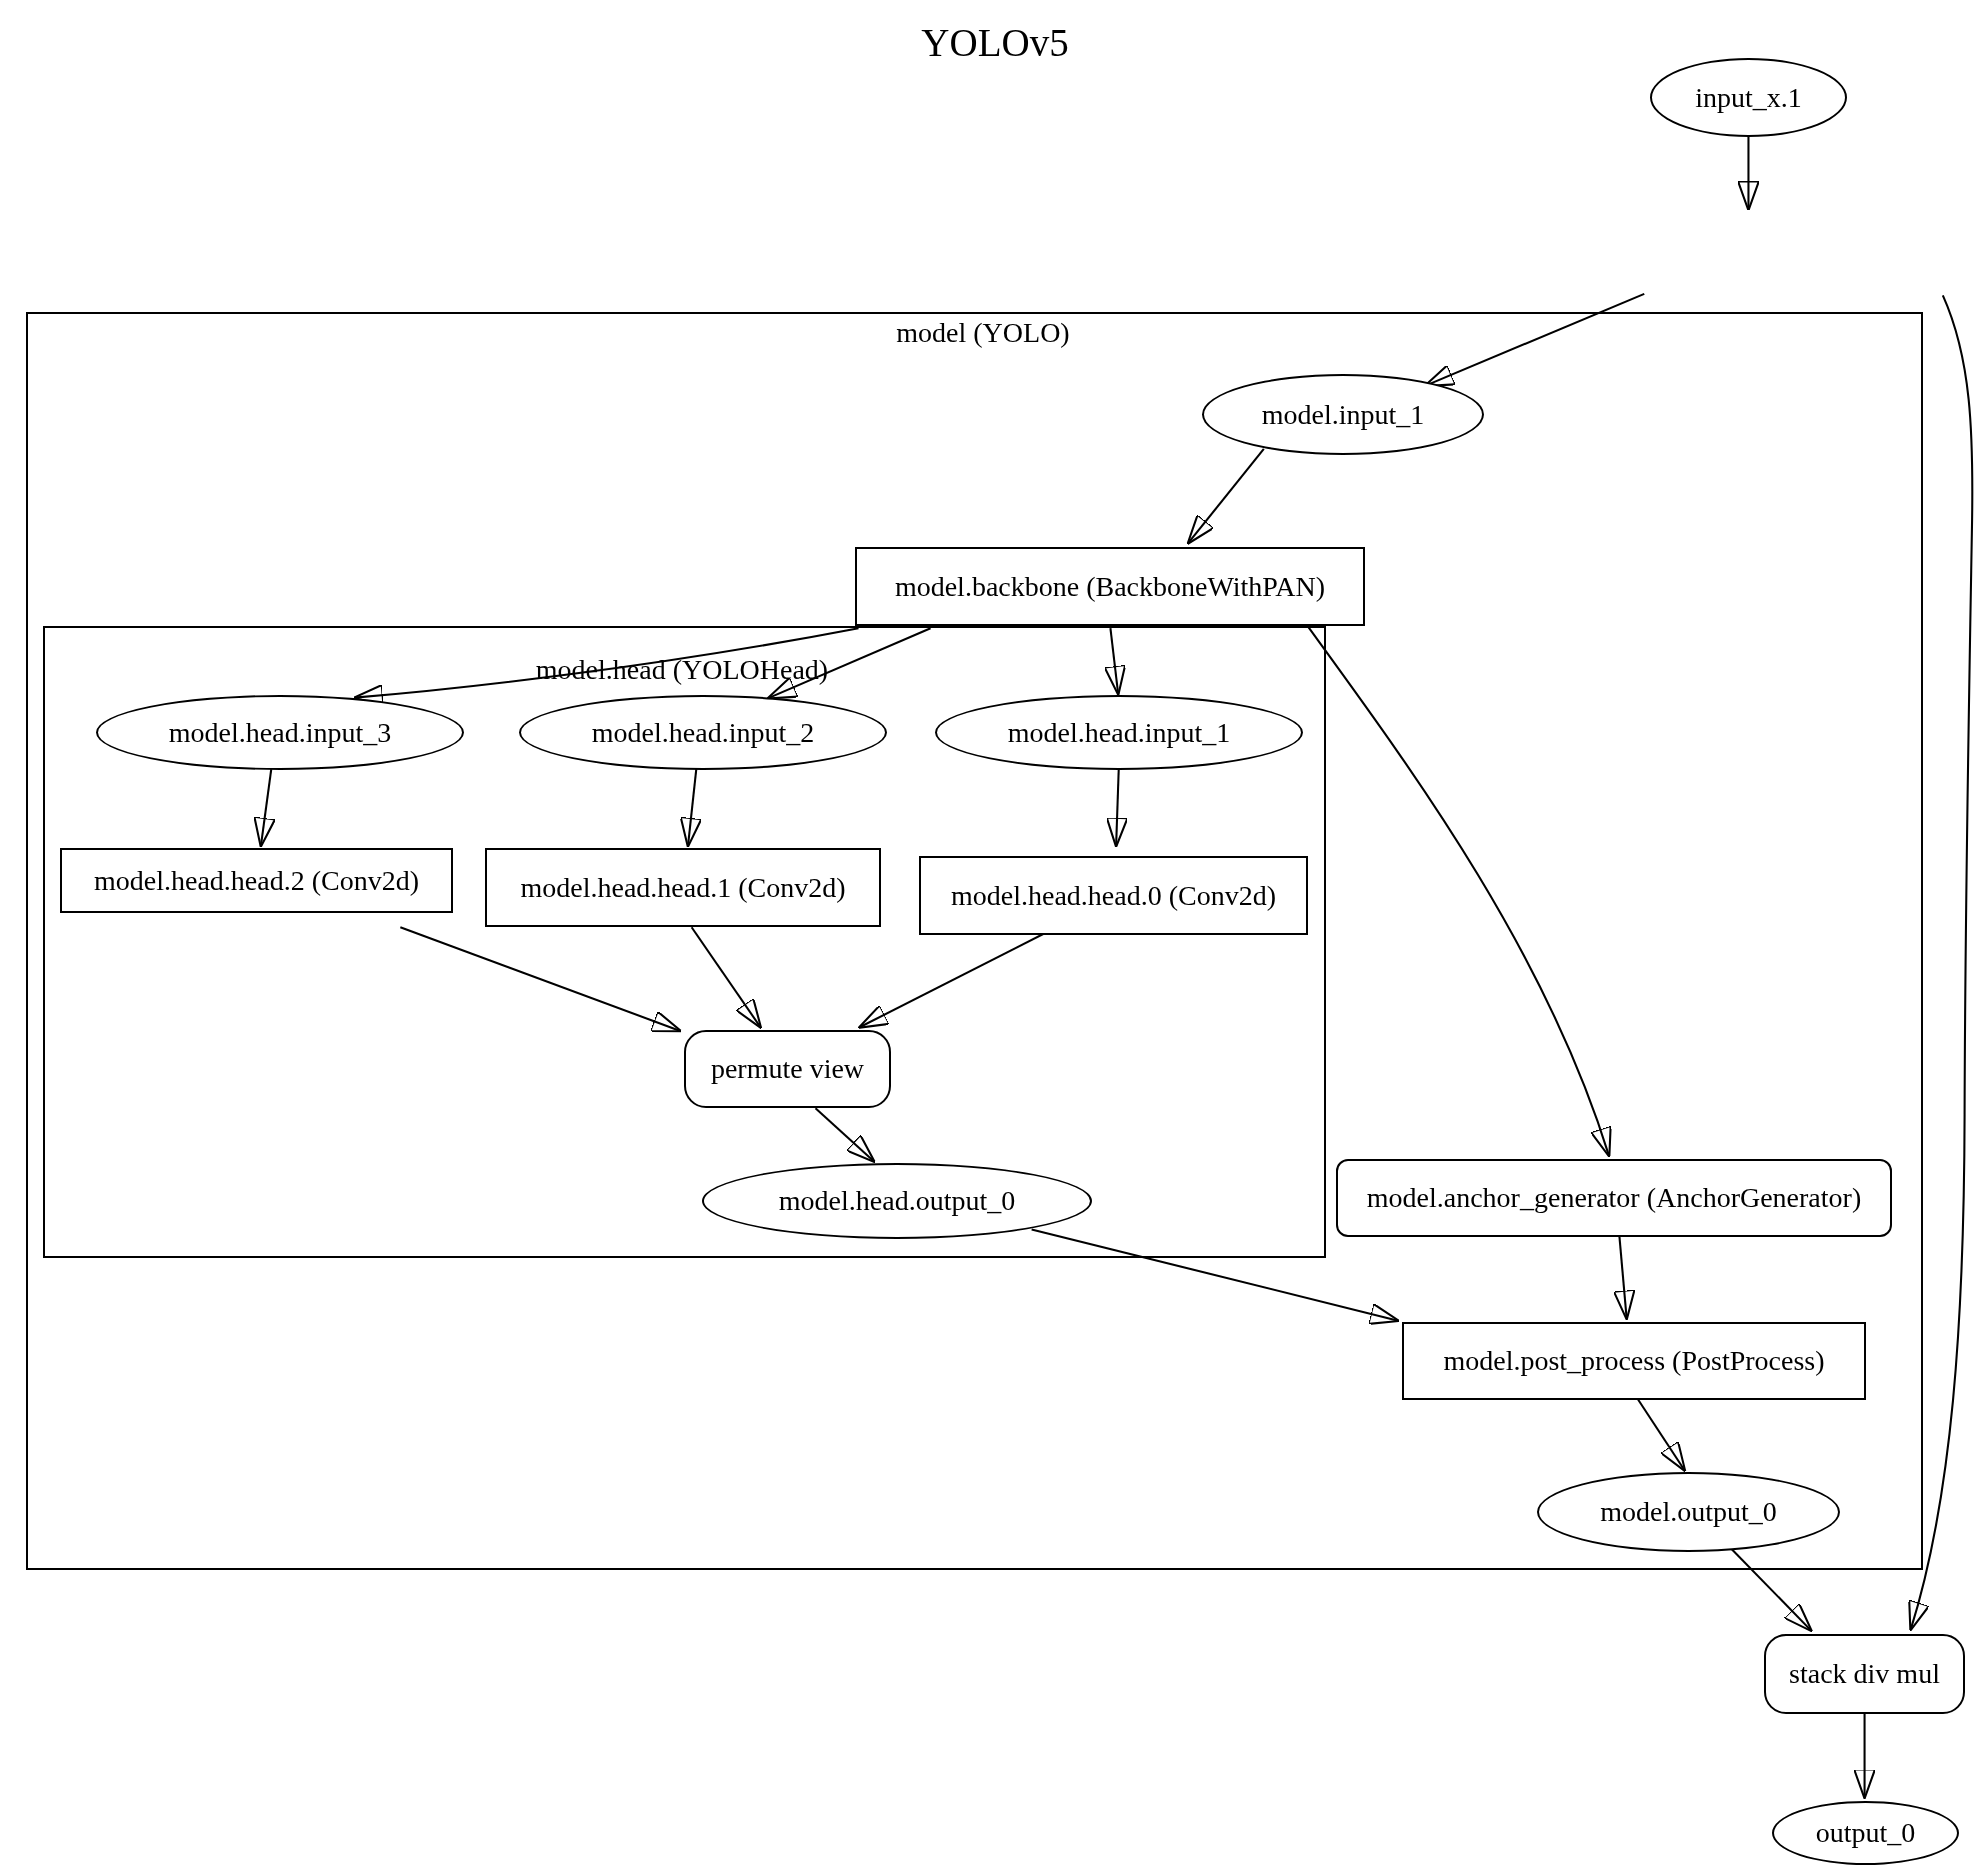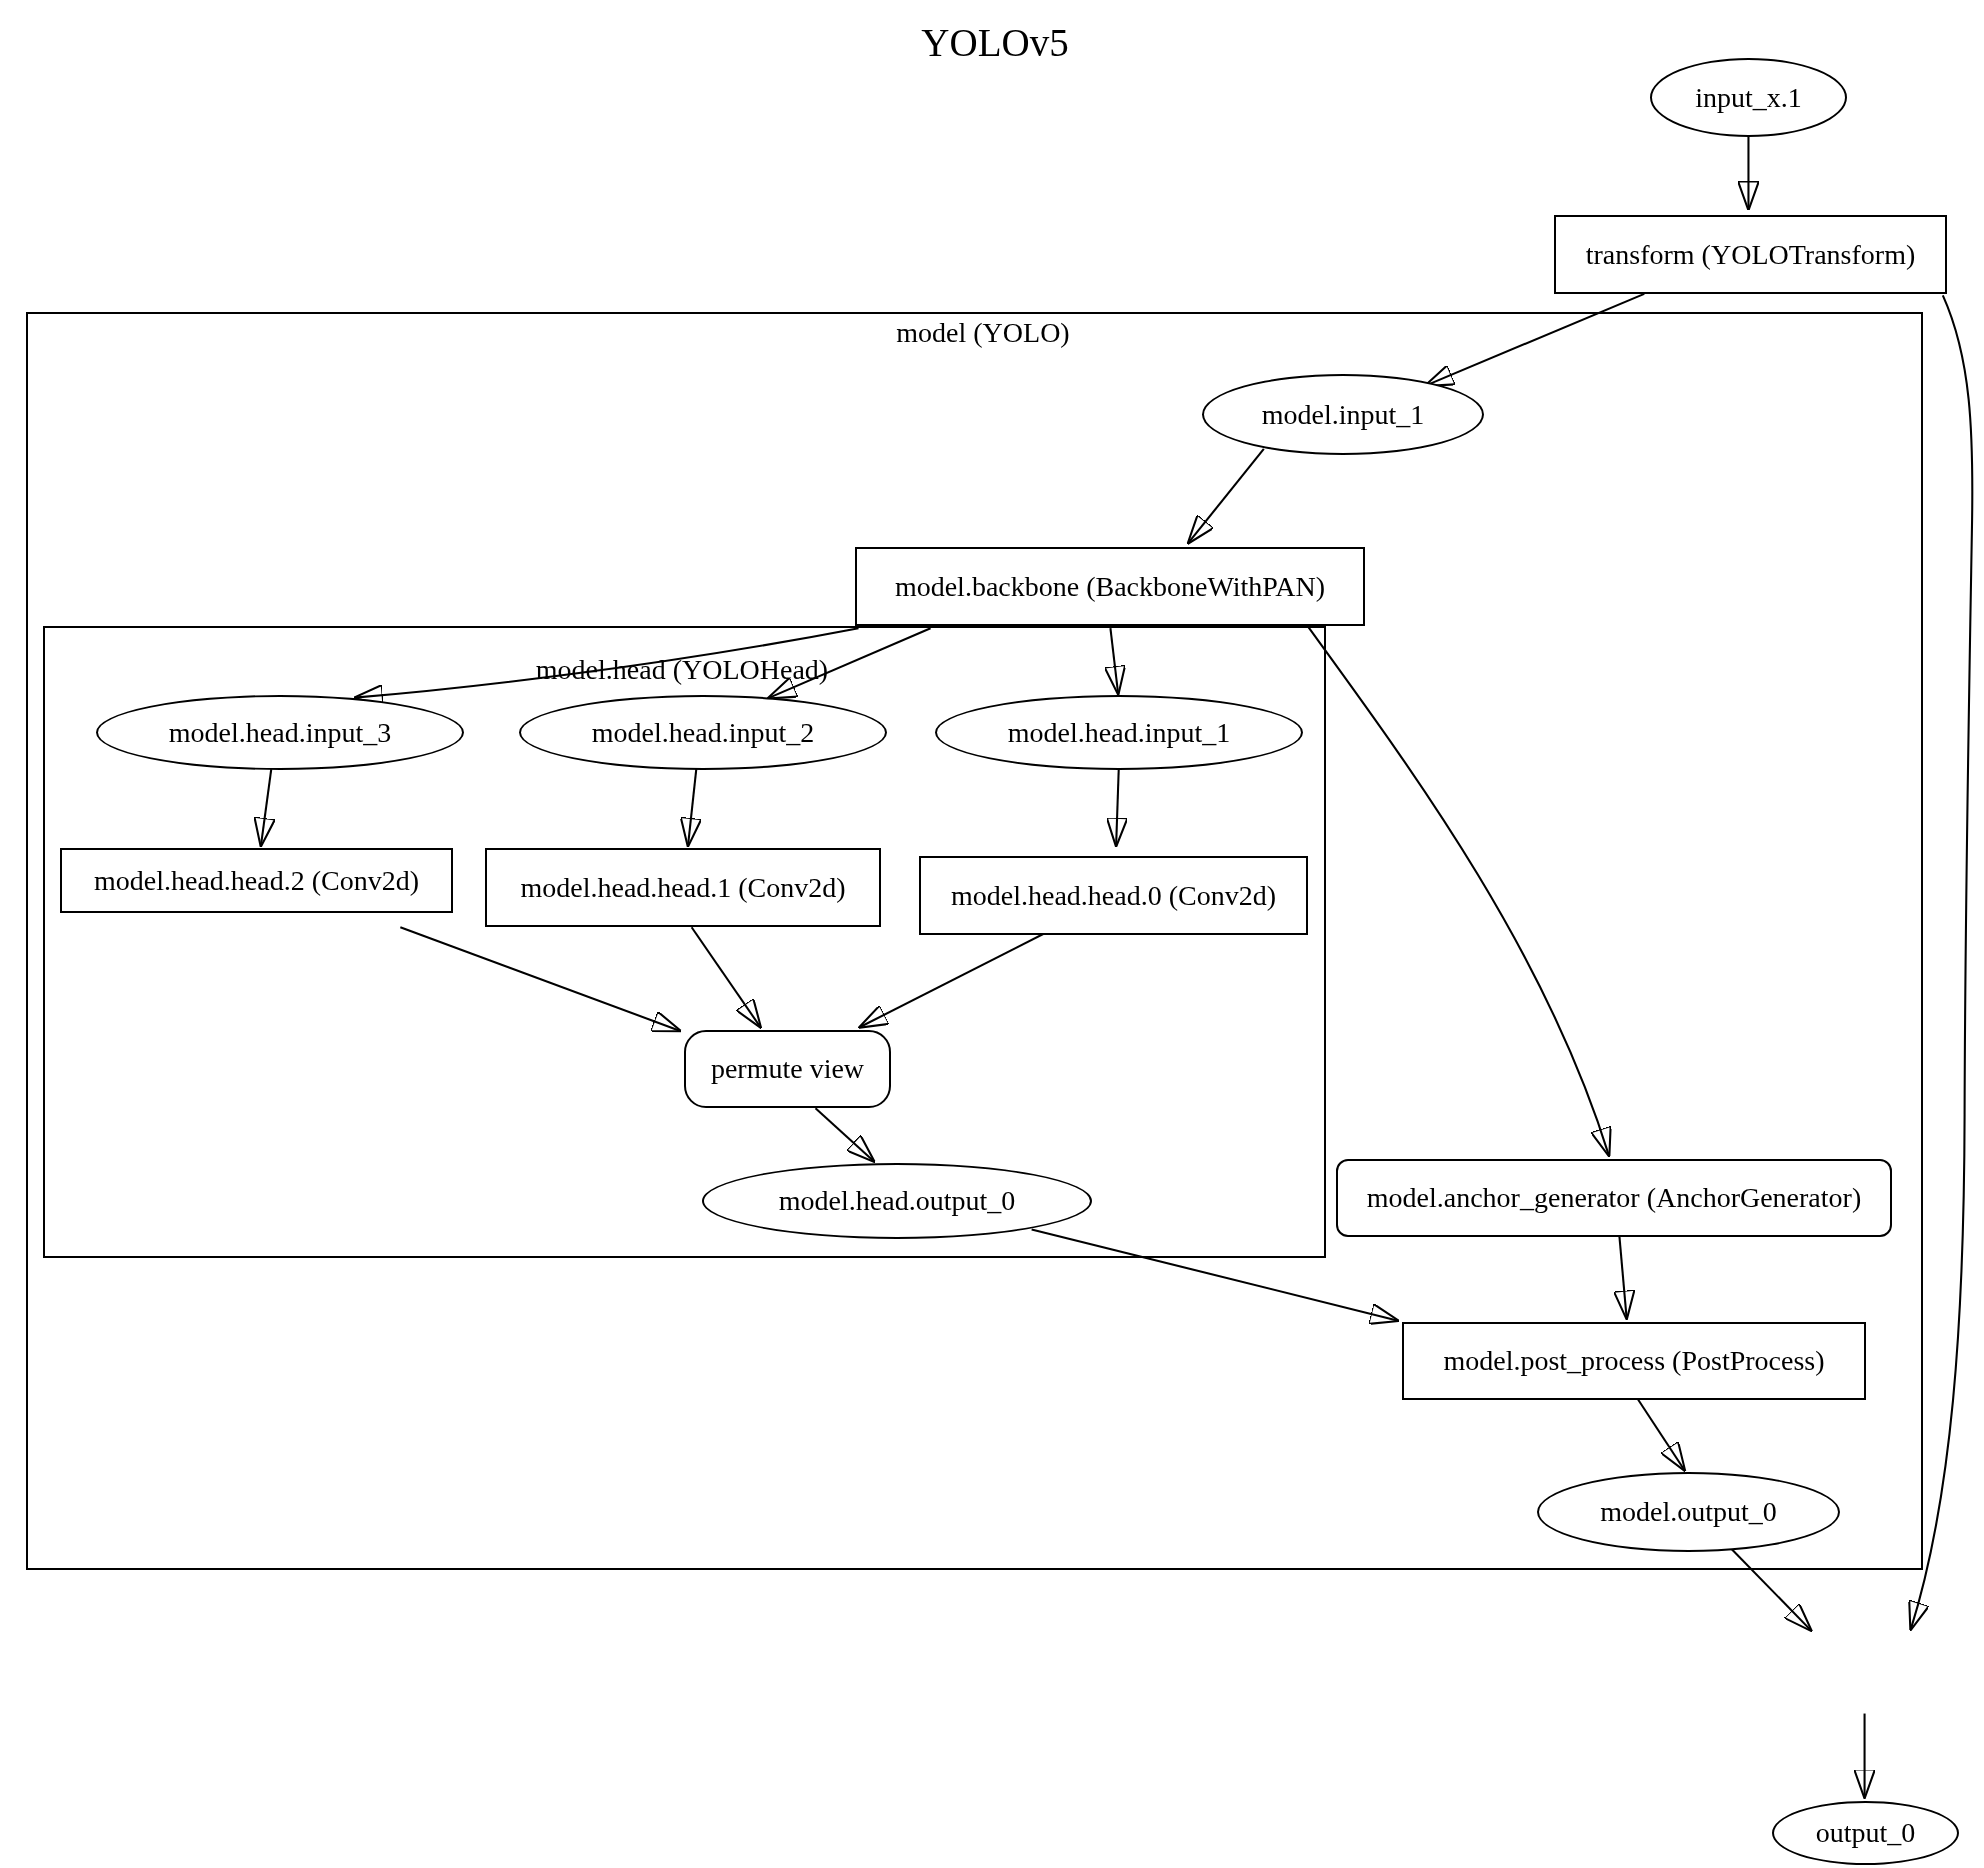--- a/index.html
+++ b/index.html
@@ -52,21 +52,20 @@
     <path d="M1573,2138 L1686,2241" marker-end="url(#arrow)"></path>
     <path d="M1990,2372 L2697,2548" marker-end="url(#arrow)"></path>
     <path d="M3124,2385 L3138,2544" marker-end="url(#arrow)"></path>
     <path d="M3160,2700 L3250,2837" marker-end="url(#arrow)"></path>
     <path d="M3338,2986 L3494,3146" marker-end="url(#arrow)"></path>
     <path d="M3597,3306 L3597,3468" marker-end="url(#arrow)"></path>
   </svg>
 
   <div class="node ellipse" style="left:1650px;top:58px;width:197px;height:79px;">input_x.1</div>
 
-  <div class="node" style="left:1554px;top:215px;width:393px;height:79px;">transform (YOLOTransform)</div>
 
   <div class="node ellipse" style="left:1202px;top:374px;width:282px;height:81px;">model.input_1</div>
 
   <div class="node" style="left:855px;top:547px;width:510px;height:79px;">model.backbone (BackboneWithPAN)</div>
 
   <div class="node ellipse" style="left:96px;top:695px;width:368px;height:75px;">model.head.input_3</div>
 
   <div class="node ellipse" style="left:519px;top:695px;width:368px;height:75px;">model.head.input_2</div>
 
   <div class="node ellipse" style="left:935px;top:695px;width:368px;height:75px;">model.head.input_1</div>
@@ -80,17 +79,18 @@
   <div class="node rounded" style="left:684px;top:1030px;width:207px;height:78px;">permute view</div>
 
   <div class="node ellipse" style="left:702px;top:1163px;width:390px;height:76px;">model.head.output_0</div>
 
   <div class="node" style="left:1336px;top:1159px;width:556px;height:78px;border-radius:12px;">model.anchor_generator (AnchorGenerator)</div>
 
   <div class="node" style="left:1402px;top:1322px;width:464px;height:78px;">model.post_process (PostProcess)</div>
 
   <div class="node ellipse" style="left:1537px;top:1472px;width:303px;height:80px;">model.output_0</div>
 
+  <div class="node rounded" style="left:1764px;top:1634px;width:201px;height:80px;">stack div mul</div>
 
   <div class="node ellipse" style="left:1772px;top:1801px;width:187px;height:64px;">output_0</div>
 
 </div>
 
 
 </body></html>

